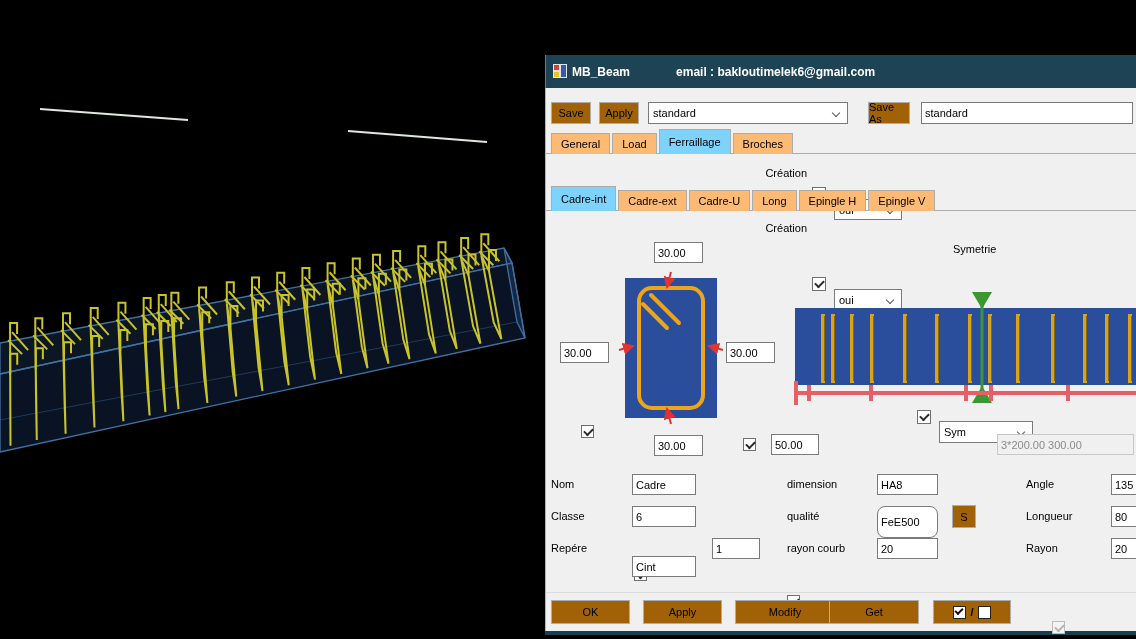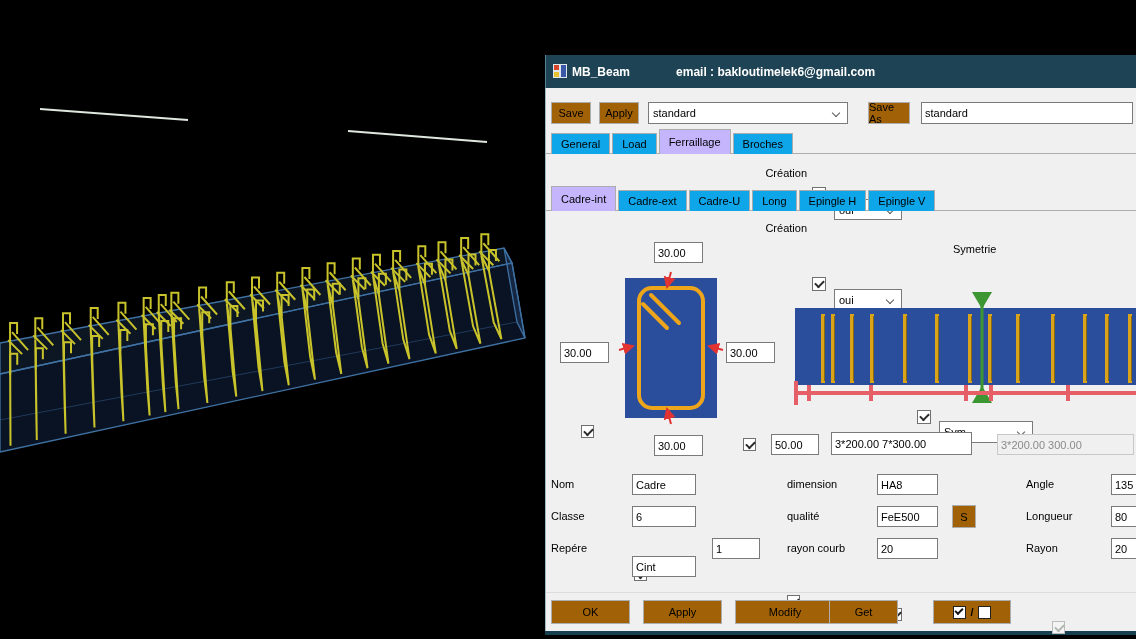--- a/index.html
+++ b/index.html
@@ -24,23 +24,23 @@
   .combo::after{content:"";position:absolute;right:8px;top:7px;width:5px;height:5px;
          border:solid #5a5a5a;border-width:0 1.5px 1.5px 0;transform:rotate(45deg);}
   .cb{width:13px;height:13px;background:#fff;border:1px solid #707070;box-sizing:border-box;position:relative;}
   .cb.checked::after{content:"";position:absolute;left:2px;top:2px;width:7px;height:4px;
          border-left:2px solid #2b2b2b;border-bottom:2px solid #2b2b2b;transform:rotate(-45deg);}
   .cb.disabled{border-color:#bcbcbc;background:#f4f4f4;}
   .cb.disabled::after{border-color:#b0b8b0;}
   .lbl{white-space:nowrap;}
   
   .tabstrip{display:flex;align-items:flex-end;z-index:3;}
-  .tab{height:20px;line-height:20px;padding:0 9px;background:#0ea5e9;border:1px solid #acacac;
+  .tab{height:20px;line-height:20px;padding:0 9px;background:#fdba74;border:1px solid #acacac;
        border-bottom:none;margin-right:2px;white-space:nowrap;}
-  .tab.selected{height:24px;line-height:24px;background:#c4b5fd;position:relative;z-index:4;}
+  .tab.selected{height:24px;line-height:24px;background:#7dd3fc;position:relative;z-index:4;}
   .strip-line{height:1px;background:#acacac;z-index:1;}
   
   .mini-cb{display:inline-block;width:11px;height:11px;border:1px solid #222;background:#fff;
        position:relative;vertical-align:-2px;}
   .mini-cb.checked::after{content:"";position:absolute;left:1px;top:1px;width:6px;height:3px;
        border-left:2px solid #111;border-bottom:2px solid #111;transform:rotate(-45deg);}
 </style>
 </head>
 <body>
 
@@ -284,42 +284,41 @@
       <line x1="16" y1="95" x2="16" y2="111" stroke="#e65f67" stroke-width="4"></line>
       <line x1="78" y1="95" x2="78" y2="111" stroke="#e65f67" stroke-width="4"></line>
       <line x1="173" y1="95" x2="173" y2="111" stroke="#e65f67" stroke-width="4"></line>
       <line x1="198" y1="95" x2="198" y2="111" stroke="#e65f67" stroke-width="4"></line>
       <line x1="275" y1="95" x2="275" y2="111" stroke="#e65f67" stroke-width="4"></line>
     </svg>
 
   <div class="cb checked abs" style="left:787px;top:415px;"></div>
   <input class="tb abs" style="left: 771px; top: 434px; width: 48px; height: 21px;" value="50.00">
   <div class="cb checked abs" style="left:889px;top:415px;"></div>
-  <input class="tb abs" style="left: 831px; top: 432px; width: 141px; height: 23px;" value="3*200.00 7*300.00">
   <div class="cb checked disabled abs" style="left:1052px;top:415px;"></div>
   <input class="tb abs" disabled="" style="left: 997px; top: 434px; width: 137px; height: 21px;" value="3*200.00 300.00">
 
   <span class="lbl abs" style="left:551px;top:478px;">Nom</span>
 
   <input class="tb abs" style="left: 632px; top: 474px; width: 64px; height: 21px;" value="Cadre">
   <span class="lbl abs" style="left:551px;top:510px;">Classe</span>
 
   <input class="tb abs" style="left: 632px; top: 506px; width: 64px; height: 21px;" value="6">
   <span class="lbl abs" style="left:551px;top:542px;">Repére</span>
 
   <input class="tb abs" style="left: 632px; top: 538px; width: 64px; height: 21px; margin-top: 18px;" value="Cint">
 
   <input class="tb abs" style="left: 712px; top: 538px; width: 48px; height: 21px;" value="1">
 
   <span class="lbl abs" style="left:787px;top:478px;">dimension</span>
 
   <input class="tb abs" style="left: 877px; top: 474px; width: 61px; height: 21px;" value="HA8">
   <span class="lbl abs" style="left:787px;top:510px;">qualité</span>
 
-  <input class="tb abs" style="left: 877px; top: 506px; width: 61px; height: 21px;" value="FeE500">
+  <input class="tb abs" style="left: 877px; top: 506px; width: 61px; height: 32px; border-radius: 8px;" value="FeE500">
   <div class="btn abs" style="left:952px;top:505px;width:24px;height:23px;">
       <span>S</span>
     </div>
   <span class="lbl abs" style="left:787px;top:542px;">rayon courb</span>
 
   <input class="tb abs" style="left: 877px; top: 538px; width: 61px; height: 21px;" value="20">
 
   <span class="lbl abs" style="left:1026px;top:478px;">Angle</span>
 
   <input class="tb abs" style="left: 1111px; top: 474px; width: 60px; height: 21px;" value="135">
@@ -333,21 +332,21 @@
   <div class="abs" style="left:546px;top:592px;width:590px;height:1px;background:#dcdcdc;"></div>
   <div class="btn abs" style="left:551px;top:600px;width:79px;height:24px;">
       <span>OK</span>
     </div>
   <div class="btn abs" style="left:643px;top:600px;width:79px;height:24px;">
       <span>Apply</span>
     </div>
   <div class="btn abs" style="left:735px;top:600px;width:100px;height:24px;">
       <span>Modify</span>
     </div>
-  <div class="btn abs" style="left:829px;top:600px;width:69px;height:24px;">
+  <div class="btn abs" style="left:829px;top:600px;width:90px;height:24px;">
       <span>Get</span>
     </div>
   <div class="btn abs" style="left:933px;top:600px;width:78px;height:24px;gap:4px;">
     <span class="mini-cb checked"></span>
     <span style="font-weight:bold;">/</span>
     <span class="mini-cb"></span>
   </div>
 </div>
 
 </body></html>

